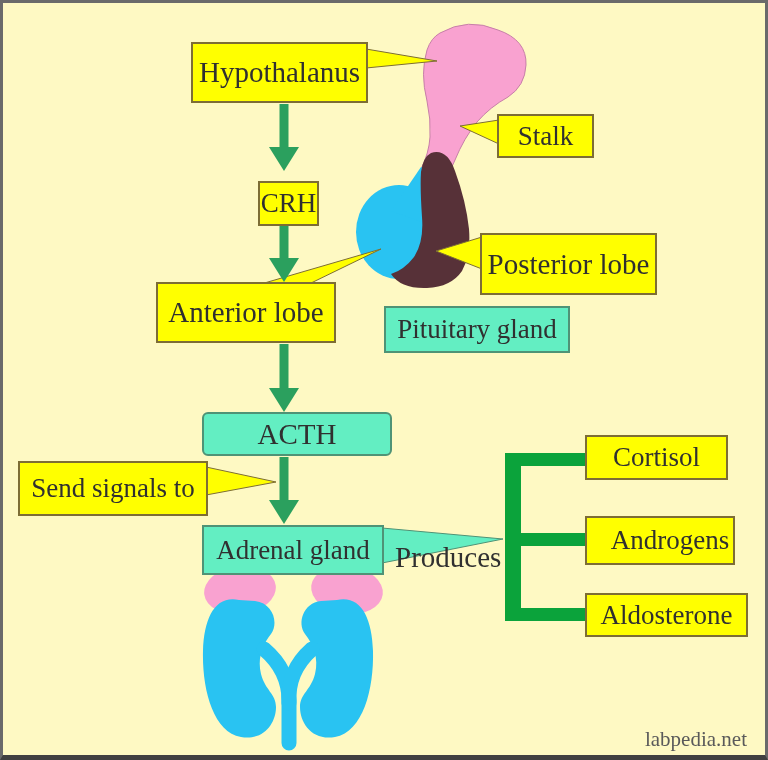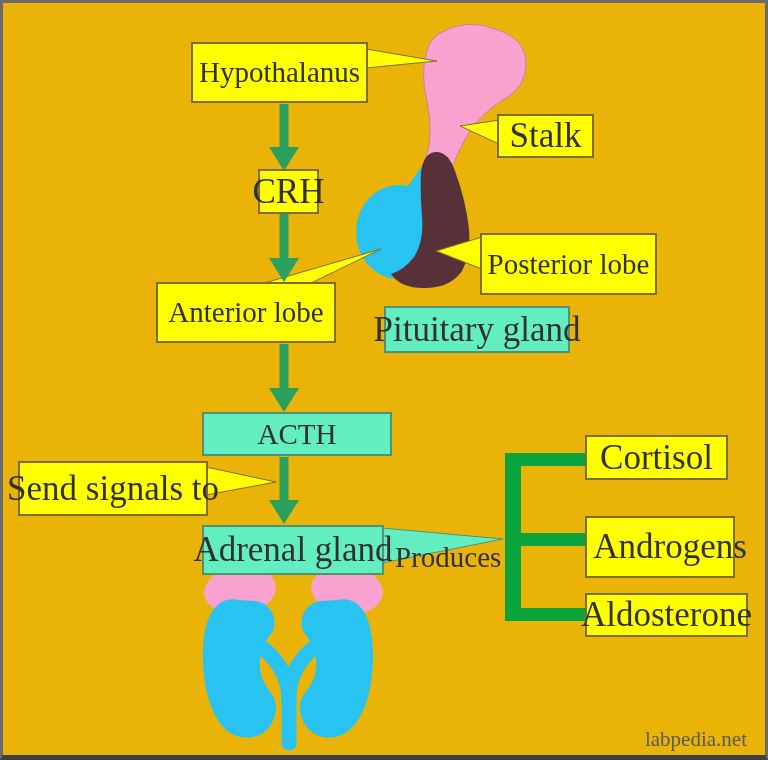--- a/index.html
+++ b/index.html
@@ -1,40 +1,40 @@
 <!DOCTYPE html>
 <html><head>
 <meta charset="utf-8">
 <style>
   html,body{margin:0;padding:0;background:#cfcfcf;}
   .canvas{
     position:relative;
     width:768px;height:760px;
     box-sizing:border-box;
-    background:#eab308;
+    background:#fef9c3;
     border:3px solid #6a6a6a;
     border-bottom:5px solid #404040;
     overflow:hidden;
     font-family:"Liberation Serif","DejaVu Serif",serif;
     color:#303030;
   }
   svg.layer{position:absolute;left:0;top:0;width:768px;height:760px;z-index:1;}
   .box{
     position:absolute;
     box-sizing:border-box;
     display:flex;align-items:center;justify-content:center;
     text-align:center;
     z-index:2;
     white-space:nowrap;
   }
   .yellow{background:#ffff00;border:2px solid #7d6d35;}
   .teal{background:#63eec2;border:2px solid #4f9376;}
   .plain{z-index:2;position:absolute;}
   .f29{font-size:29px;}
-  .f27{font-size:35px;}
+  .f27{font-size:27px;}
   .watermark{position:absolute;right:18px;top:724px;font-size:21px;color:#5a5a5a;z-index:2;}
 </style>
 </head>
 <body>
 
 <div class="canvas">
 
   <svg class="layer" viewBox="0 0 768 760">
 
     <path fill="#f9a2d0" stroke="#c77fa8" stroke-width="1" d="M 437 30 Q 465 14 495 27 Q 524 37 523 62 Q 522 83 505 94 Q 487 104 474 119 Q 461 135 452 157 Q 447 167 444 177 L 418 166 Q 426 150 427 134 Q 428 116 424 98 Q 417 70 424 47 Q 428 35 437 30 Z"></path>
@@ -73,39 +73,39 @@
       <ellipse fill="#f9a2d0" cx="344" cy="587" rx="36" ry="24" transform="rotate(7 344 587)"></ellipse>
       <path fill="#29c3f2" d="M 236 597 C 212 592 201 615 200 648 C 199 686 210 729 238 734 C 261 738 273 720 273 704 C 273 691 262 687 258 671 C 254 655 260 641 268 631 C 276 620 270 600 252 598 Z"></path>
       <path fill="#29c3f2" d="M 334 597 C 358 592 369 615 370 648 C 371 686 360 729 332 734 C 309 738 297 720 297 704 C 297 691 308 687 312 671 C 316 655 310 641 302 631 C 294 620 300 600 318 598 Z"></path>
       <path fill="none" stroke="#29c3f2" stroke-width="15" stroke-linecap="round" d="M 261 646 Q 287 668 286 700 L 286 740"></path>
       <path fill="none" stroke="#29c3f2" stroke-width="15" stroke-linecap="round" d="M 309 646 Q 284 668 286 700"></path>
     </g>
   </svg>
 
   <div class="box yellow f29" style="left:188px;top:39px;width:177px;height:61px;">Hypothalanus</div>
 
-  <div class="box yellow f27" style="left:255px;top:166px;width:61px;height:45px;">CRH</div>
+  <div class="box yellow f27" style="left:255px;top:178px;width:61px;height:45px;">CRH</div>
 
   <div class="box yellow f29" style="left:153px;top:279px;width:180px;height:61px;">Anterior lobe</div>
 
   <div class="box yellow f27" style="left:494px;top:111px;width:97px;height:44px;">Stalk</div>
 
   <div class="box yellow f29" style="left:477px;top:230px;width:177px;height:62px;">Posterior lobe</div>
 
   <div class="box teal f27" style="left:381px;top:303px;width:186px;height:47px;">Pituitary gland</div>
 
-  <div class="box teal f29" style="left:199px;top:409px;width:190px;height:44px;">ACTH</div>
+  <div class="box teal f29" style="left:199px;top:409px;width:190px;height:44px;border-radius:6px;">ACTH</div>
 
   <div class="box yellow f27" style="left:15px;top:458px;width:190px;height:55px;">Send signals to</div>
 
   <div class="box teal f27" style="left:199px;top:522px;width:182px;height:50px;">Adrenal gland</div>
 
   <div class="plain f29" style="left:392px;top:538px;">Produces</div>
 
   <div class="box yellow f27" style="left:582px;top:432px;width:143px;height:45px;">Cortisol</div>
 
-  <div class="box yellow f27" style="left:582px;top:513px;width:150px;height:62px;padding-left:20px;">Androgens</div>
+  <div class="box yellow f27" style="left:582px;top:513px;width:150px;height:49px;padding-left:20px;">Androgens</div>
 
   <div class="box yellow f27" style="left:582px;top:590px;width:163px;height:44px;">Aldosterone</div>
 
   <div class="watermark">labpedia.net</div>
 
 </div>
 
 </body></html>

